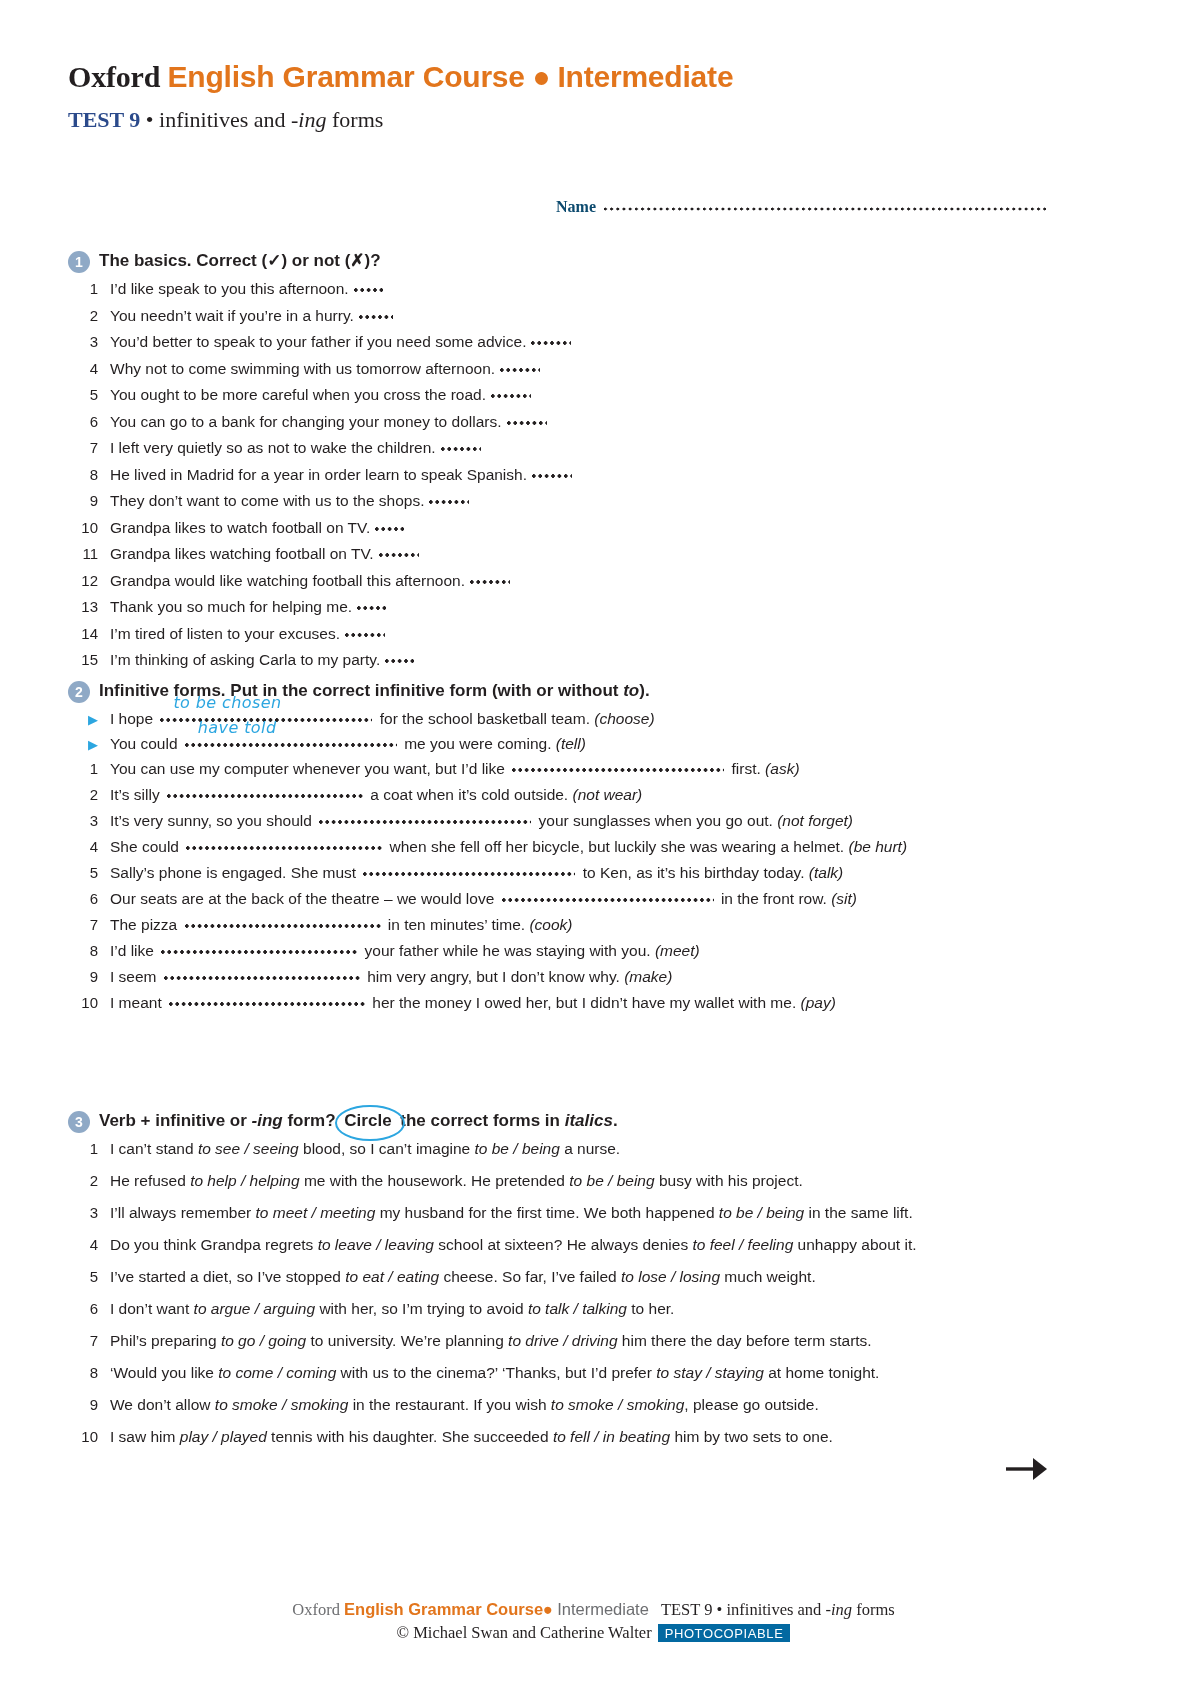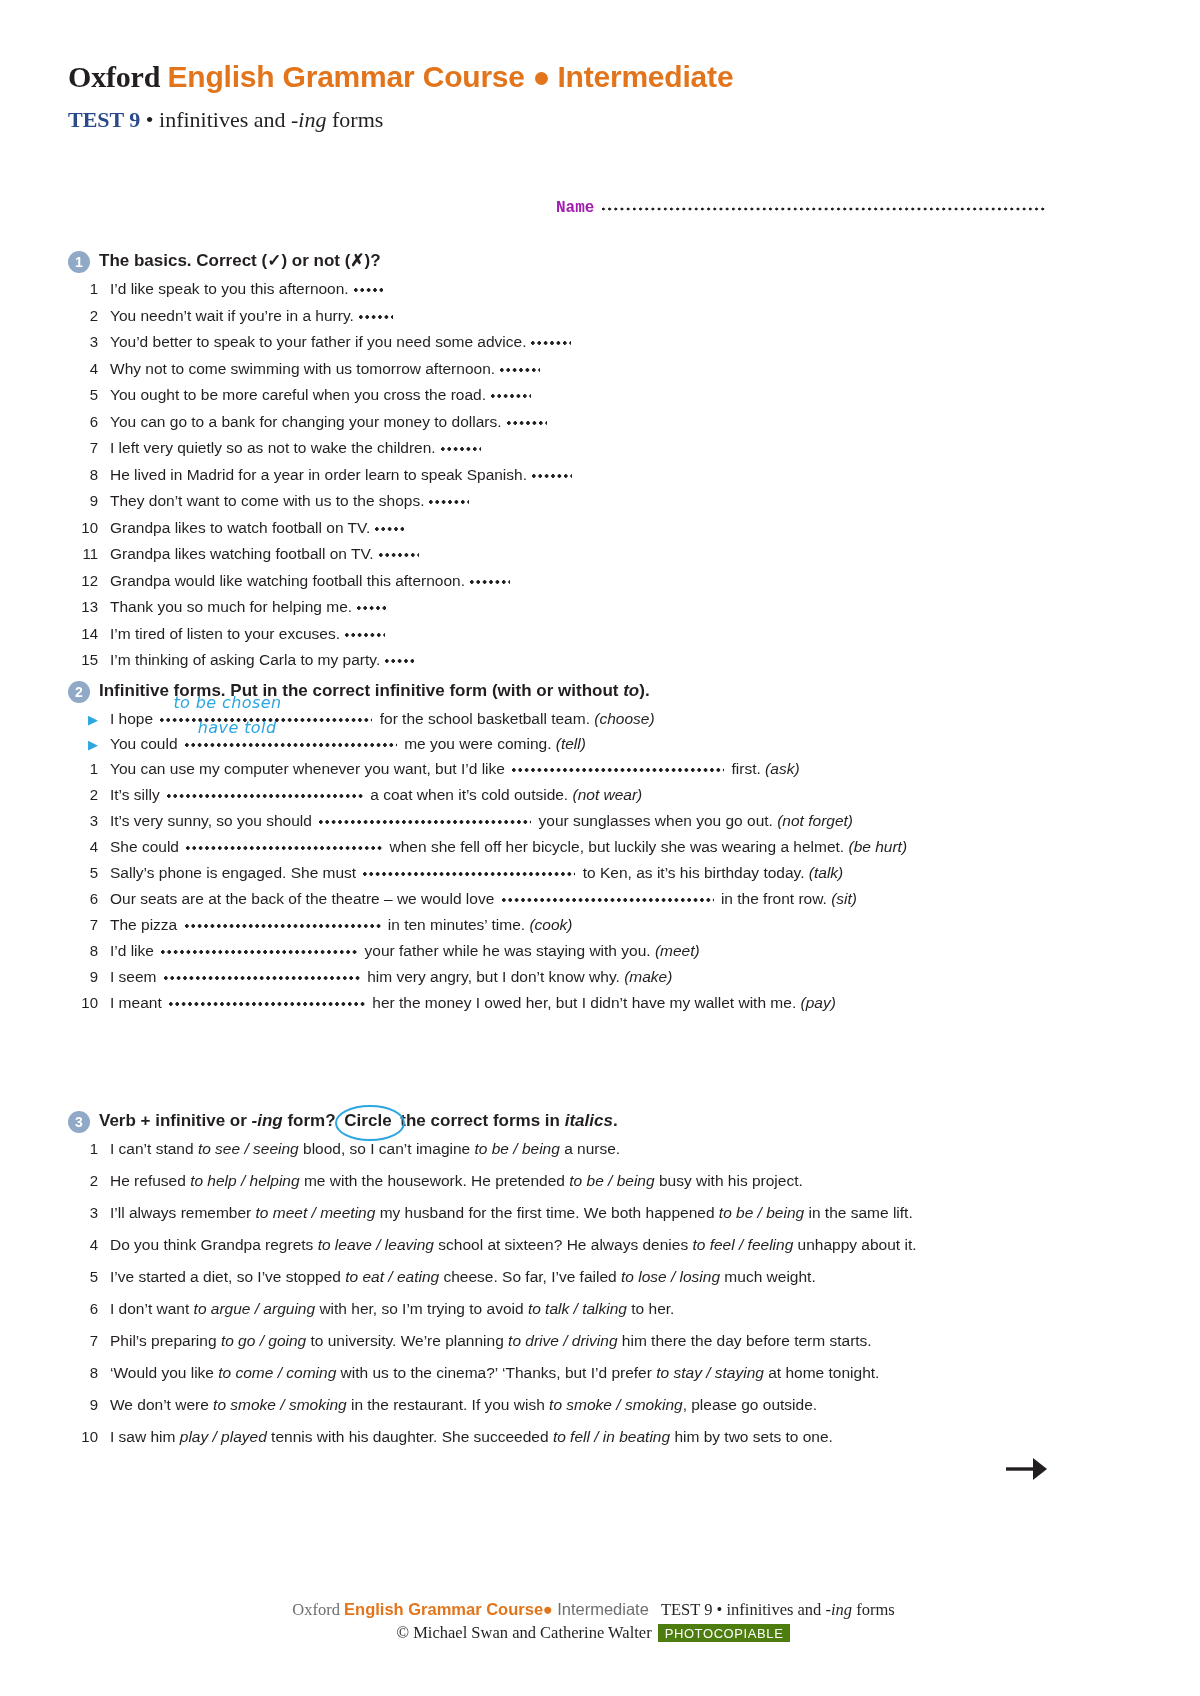--- a/index.html
+++ b/index.html
@@ -52,24 +52,24 @@
   
   .namerow {
     position: absolute;
     left: 556px;
     top: 198px;
     display: flex;
     align-items: baseline;
     width: 490px;
   }
   .namerow .namelab {
-    font-family: Liberation Mono, monospace;
+    font-family: Liberation Serif, serif;
     font-size: 16px;
     font-weight: 700;
-    color: #a21caf;
+    color: #0c4a6e;
     white-space: nowrap;
   }
   .dotfill {
     flex: 1 1 auto;
     margin-left: 8px;
     height: 14px;
     background-image: radial-gradient(circle at 1.6px 11px, #231f20 1.45px, rgba(0,0,0,0) 1.6px);
     background-size: 6.2px 14px;
     background-repeat: repeat-x;
   }
@@ -229,21 +229,21 @@
     margin-top: 3px;
     font-size: 16.5px;
     color: #231f20;
     display: flex;
     align-items: center;
     justify-content: center;
     gap: 6px;
     white-space: nowrap;
   }
   .photocop {
-    background: #4d7c0f;
+    background: #0369a1;
     color: #ffffff;
     font-family: "Liberation Sans", sans-serif;
     font-size: 13px;
     letter-spacing: 0.6px;
     padding: 3px 7px 2px 7px;
     line-height: 1;
   }
 </style>
 </head>
 <body>
@@ -427,21 +427,21 @@
         <div class="item">
           <span class="inum">7</span>
           <span class="itext"><span>Phil’s preparing </span><span class="it">to go / going</span><span> to university. We’re planning </span><span class="it">to drive / driving</span><span> him there the day before term starts.</span></span>
         </div>
         <div class="item">
           <span class="inum">8</span>
           <span class="itext"><span>‘Would you like </span><span class="it">to come / coming</span><span> with us to the cinema?’  ‘Thanks, but I’d prefer </span><span class="it">to stay / staying</span><span> at home tonight.</span></span>
         </div>
         <div class="item">
           <span class="inum">9</span>
-          <span class="itext"><span>We don’t were </span><span class="it">to smoke / smoking</span><span> in the restaurant. If you wish </span><span class="it">to smoke / smoking</span><span>, please go outside.</span></span>
+          <span class="itext"><span>We don’t allow </span><span class="it">to smoke / smoking</span><span> in the restaurant. If you wish </span><span class="it">to smoke / smoking</span><span>, please go outside.</span></span>
         </div>
         <div class="item">
           <span class="inum">10</span>
           <span class="itext"><span>I saw him </span><span class="it">play / played</span><span> tennis with his daughter. She succeeded </span><span class="it">to fell / in beating</span><span> him by two sets to one.</span></span>
         </div>
       </div>
   </div>
 
   <svg class="turnarrow" viewBox="0 0 46 34">
     <path d="M2 17 H34" stroke="#231f20" stroke-width="3.4" fill="none" stroke-linecap="butt"></path>

